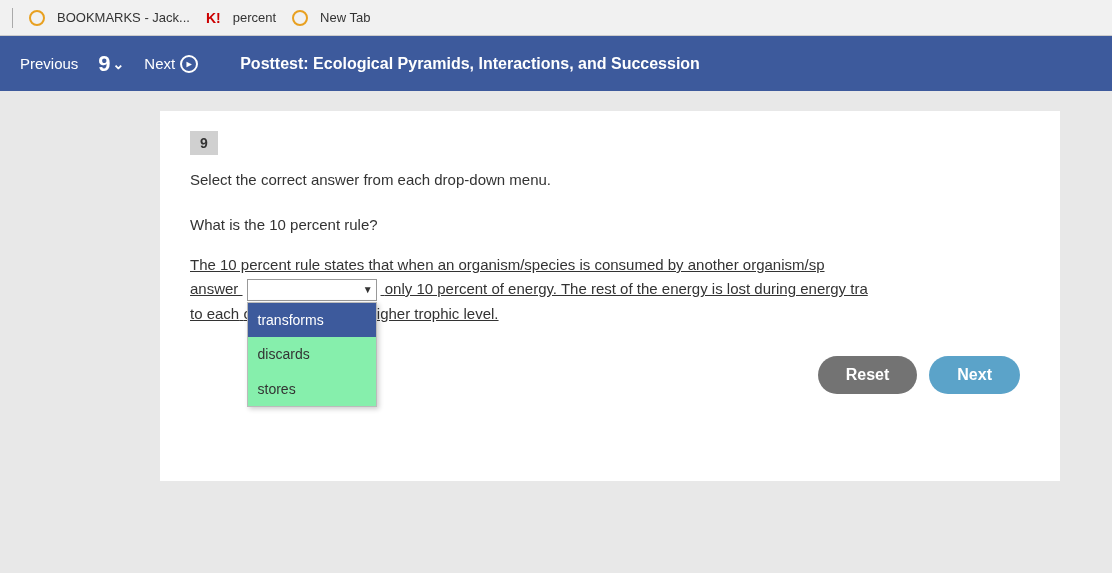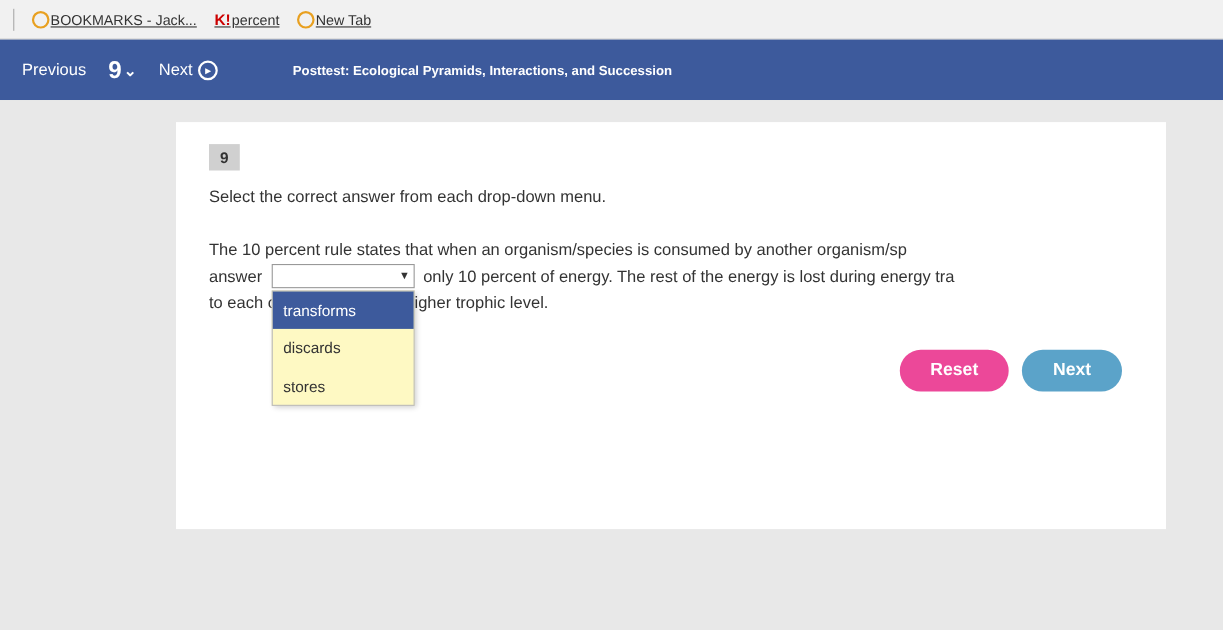--- a/index.html
+++ b/index.html
@@ -17,23 +17,22 @@
       font-size: 13px;
       color: #333;
     }
     .browser-bar .divider {
       width: 1px;
       height: 20px;
       background: #aaa;
     }
     .bookmark-item {
       display: flex;
-      align-items: flex-end;
-      gap: 1px;
-      text-decoration: underline;
+      align-items: flex-start;
+      gap: 12px;
     }
 
     
     .top-nav {
       background: #3d5a9c;
       height: 55px;
       display: flex;
       align-items: center;
       padding: 0 20px;
       gap: 20px;
@@ -60,24 +59,24 @@
     .top-nav .chevron {
       font-size: 14px;
       color: white;
     }
     .top-nav .next-btn {
       display: flex;
       align-items: center;
       gap: 5px;
     }
     .top-nav .title {
-      font-size: 12px;
-      font-weight: bold;
-      color: white;
-      margin-left: 48px;
+      font-size: 16px;
+      font-weight: bold;
+      color: white;
+      margin-left: 22px;
     }
 
     
     .content-area {
       background: #e8e8e8;
       padding: 20px 0 0 160px;
       height: calc(573px - 91px);
     }
     .question-card {
       background: white;
@@ -102,20 +101,21 @@
     }
     .question-text {
       font-size: 15px;
       color: #333;
       margin-bottom: 20px;
     }
     .passage-text {
       font-size: 15px;
       color: #333;
       line-height: 1.6;
+      text-decoration: underline;
     }
     .inline-dropdown-container {
       display: inline-block;
       position: relative;
       vertical-align: middle;
       margin: 0 4px;
     }
     .inline-dropdown {
       border: 1px solid #999;
       padding: 2px 20px 2px 6px;
@@ -133,21 +133,21 @@
       transform: translateY(-50%);
       font-size: 10px;
       pointer-events: none;
     }
 
     
     .dropdown-popup {
       position: absolute;
       top: 100%;
       left: 0;
-      background: #fef9c3;
+      background: #86efac;
       border: 1px solid #bbb;
       z-index: 100;
       min-width: 130px;
       box-shadow: 2px 2px 5px rgba(0,0,0,0.2);
     }
     .dropdown-popup-item {
       padding: 6px 10px;
       font-size: 14px;
       cursor: pointer;
       color: #333;
@@ -159,21 +159,21 @@
 
     
     .bottom-buttons {
       display: flex;
       justify-content: flex-end;
       gap: 12px;
       margin-top: 30px;
       padding-right: 10px;
     }
     .btn-reset {
-      background: #ec4899;
+      background: #737373;
       color: white;
       border: none;
       border-radius: 20px;
       padding: 10px 28px;
       font-size: 16px;
       font-weight: bold;
       cursor: pointer;
     }
     .btn-next {
       background: #5ba3c9;
@@ -219,20 +219,21 @@
   </div>
   <div class="title">Posttest: Ecological Pyramids, Interactions, and Succession</div>
 </div>
 
 <div class="content-area">
   <div class="question-card">
     <div class="question-number-badge">9</div>
 
     <div class="instruction-text">Select the correct answer from each drop-down menu.</div>
 
+    <div class="question-text">What is the 10 percent rule?</div>
 
     <div class="passage-text">
       <span>The 10 percent rule states that when an organism/species is consumed by another organism/sp</span>
       <br>
       <span>answer </span>
       <div class="inline-dropdown-container">
         <select class="inline-dropdown">
           <option value=""></option>
           <option value="transforms">transforms</option>
           <option value="discards">discards</option>

